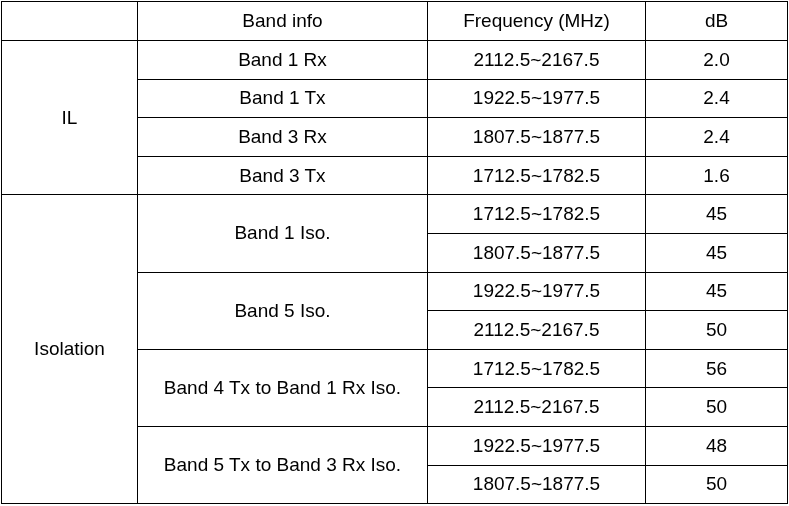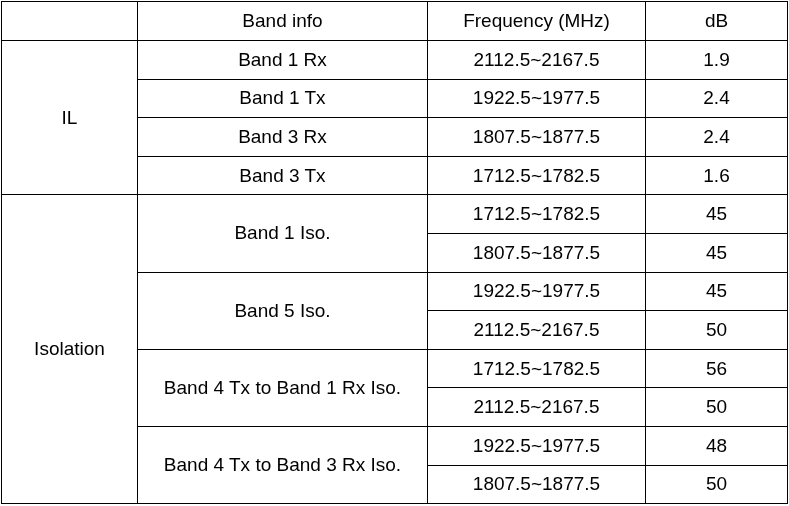--- a/index.html
+++ b/index.html
@@ -57,21 +57,21 @@
         <th>Frequency (MHz)</th>
         <th>dB</th>
       </tr>
     </thead>
     <tbody>
 
       <tr>
         <td rowspan="4">IL</td>
         <td>Band 1 Rx</td>
         <td>2112.5~2167.5</td>
-        <td>1.9</td>
+        <td>2.0</td>
       </tr>
       <tr>
         <td>Band 1 Tx</td>
         <td>1922.5~1977.5</td>
         <td>2.4</td>
       </tr>
       <tr>
         <td>Band 3 Rx</td>
         <td>1807.5~1877.5</td>
         <td>2.4</td>
@@ -104,21 +104,21 @@
       <tr>
         <td rowspan="2">Band 4 Tx to Band 1 Rx Iso.</td>
         <td>1712.5~1782.5</td>
         <td>56</td>
       </tr>
       <tr>
         <td>2112.5~2167.5</td>
         <td>50</td>
       </tr>
       <tr>
-        <td rowspan="2">Band 4 Tx to Band 3 Rx Iso.</td>
+        <td rowspan="2">Band 5 Tx to Band 3 Rx Iso.</td>
         <td>1922.5~1977.5</td>
         <td>48</td>
       </tr>
       <tr>
         <td>1807.5~1877.5</td>
         <td>50</td>
       </tr>
     </tbody>
   </table>
 </div>

